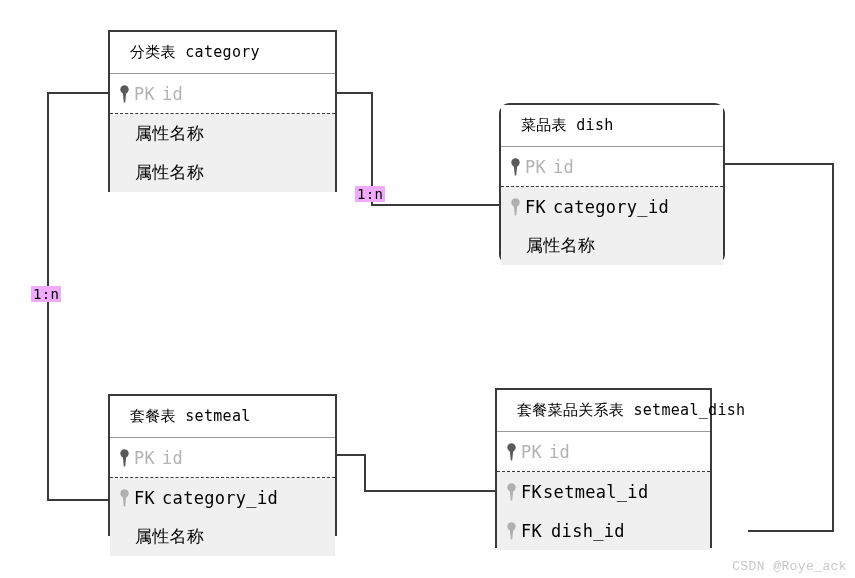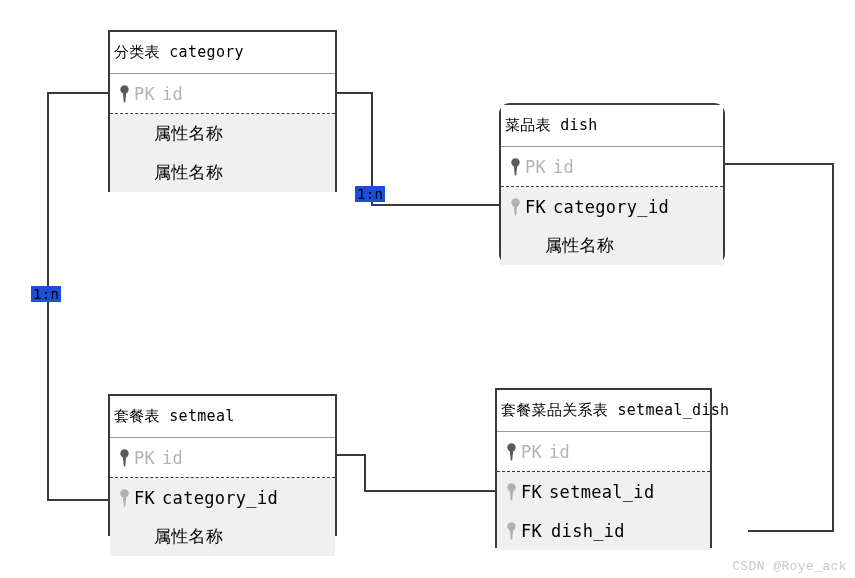--- a/index.html
+++ b/index.html
@@ -29,21 +29,21 @@
     position: absolute;
     box-sizing: border-box;
     border: 2px solid #3a3a3a;
     background: #ffffff;
   }
   .entity-title {
     box-sizing: border-box;
     height: 42px;
     display: flex;
     align-items: center;
-    padding-left: 4px;
+    padding-left: 20px;
     font-size: 15px;
     color: #000000;
     background: #ffffff;
     border-bottom: 1px solid #9a9a9a;
     white-space: nowrap;
     letter-spacing: 0.3px;
   }
   .pk-section {
     box-sizing: border-box;
     background: #ffffff;
@@ -57,21 +57,21 @@
     box-sizing: border-box;
     height: 39px;
     display: flex;
     align-items: center;
     padding-left: 8px;
     font-size: 17px;
     white-space: nowrap;
     letter-spacing: 0.3px;
   }
   .row.plain {
-    padding-left: 44px;
+    padding-left: 25px;
     color: #000000;
   }
   .key-icon {
     flex: 0 0 auto;
     width: 13px;
     height: 18px;
     margin-right: 3px;
     display: inline-block;
   }
   .label-pk {
@@ -81,21 +81,21 @@
     color: #000000;
   }
   .label-name {
     color: #000000;
   }
   .card-label {
     position: absolute;
     font-size: 14px;
     color: #000000;
     font-family: "DejaVu Sans Mono", "Liberation Mono", monospace;
-    background: #1d4ed8;
+    background: #f0abfc;
     padding: 0 2px;
     letter-spacing: 0.3px;
   }
   .watermark {
     position: absolute;
     right: 8px;
     bottom: 4px;
     font-size: 13px;
     color: #c8c8c8;
     font-family: Liberation Mono, monospace;
@@ -220,21 +220,21 @@
     </div>
     <div class="attr-section">
       <div class="row">
         <span class="key-icon">
           <svg viewBox="0 0 13 18" xmlns="http://www.w3.org/2000/svg">
             <circle cx="6.5" cy="4.5" r="4.2" fill="#b0b0b0"></circle>
             <path d="M4.7 7 L8.3 7 L7.2 17.5 L5.8 17.5 Z" fill="#b0b0b0"></path>
           </svg>
         </span>
         <span class="label-fk">FK</span>
-        <span class="label-fk" style="margin-left:7px;">setmeal_id</span>
+        <span class="label-fk" style="margin-left:1px;">setmeal_id</span>
       </div>
       <div class="row">
         <span class="key-icon">
           <svg viewBox="0 0 13 18" xmlns="http://www.w3.org/2000/svg">
             <circle cx="6.5" cy="4.5" r="4.2" fill="#b0b0b0"></circle>
             <path d="M4.7 7 L8.3 7 L7.2 17.5 L5.8 17.5 Z" fill="#b0b0b0"></path>
           </svg>
         </span>
         <span class="label-fk">FK</span>
         <span class="label-fk" style="margin-left:9px;">dish_id</span>

